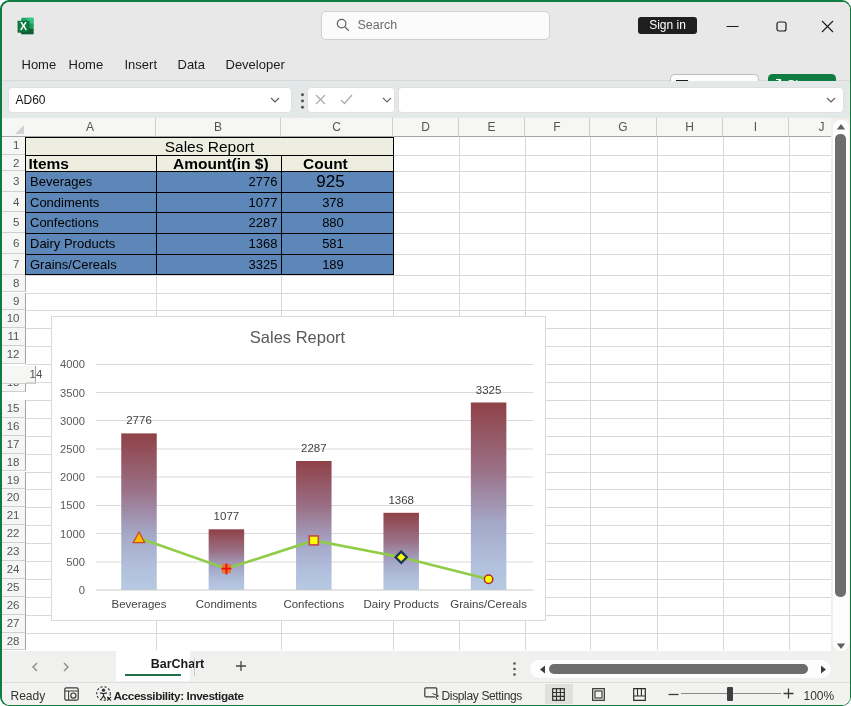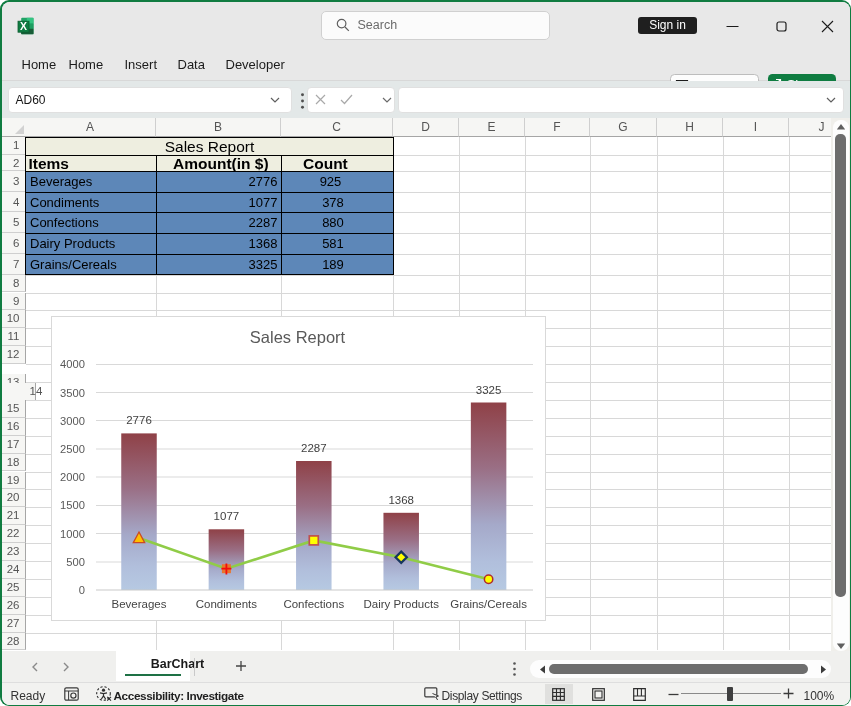--- a/index.html
+++ b/index.html
@@ -141,21 +141,21 @@
         <div class="rowhead" style="top:73.8px;height:20.60000000000001px;line-height:20.60000000000001px;">4</div>
         <div class="rowhead" style="top:94.4px;height:20.599999999999994px;line-height:20.599999999999994px;">5</div>
         <div class="rowhead" style="top:115px;height:20.69999999999999px;line-height:20.69999999999999px;">6</div>
         <div class="rowhead" style="top:135.7px;height:20.900000000000006px;line-height:20.900000000000006px;">7</div>
         <div class="rowhead" style="top:156.6px;height:17.900000000000006px;line-height:17.900000000000006px;">8</div>
         <div class="rowhead" style="top:174.5px;height:17.900000000000006px;line-height:17.900000000000006px;">9</div>
         <div class="rowhead" style="top:192.4px;height:17.900000000000006px;line-height:17.900000000000006px;">10</div>
         <div class="rowhead" style="top:210.3px;height:17.900000000000006px;line-height:17.900000000000006px;">11</div>
         <div class="rowhead" style="top:228.20000000000002px;height:17.900000000000006px;line-height:17.900000000000006px;">12</div>
         <div class="rowhead" style="top:256px;height:17.899999999999977px;line-height:17.899999999999977px;">13</div>
-        <div class="rowhead" style="top:265px;height:17.899999999999977px;line-height:17.899999999999977px;padding-left:28px;">14</div>
+        <div class="rowhead" style="top:248px;height:17.899999999999977px;line-height:17.899999999999977px;padding-left:28px;">14</div>
         <div class="rowhead" style="top:281.9px;height:17.899999999999977px;line-height:17.899999999999977px;">15</div>
         <div class="rowhead" style="top:299.79999999999995px;height:17.899999999999977px;line-height:17.899999999999977px;">16</div>
         <div class="rowhead" style="top:317.69999999999993px;height:17.899999999999977px;line-height:17.899999999999977px;">17</div>
         <div class="rowhead" style="top:335.5999999999999px;height:17.899999999999977px;line-height:17.899999999999977px;">18</div>
         <div class="rowhead" style="top:353.4999999999999px;height:17.899999999999977px;line-height:17.899999999999977px;">19</div>
         <div class="rowhead" style="top:371.39999999999986px;height:17.899999999999977px;line-height:17.899999999999977px;">20</div>
         <div class="rowhead" style="top:389.29999999999984px;height:17.899999999999977px;line-height:17.899999999999977px;">21</div>
         <div class="rowhead" style="top:407.1999999999998px;height:17.899999999999977px;line-height:17.899999999999977px;">22</div>
         <div class="rowhead" style="top:425.0999999999998px;height:17.899999999999977px;line-height:17.899999999999977px;">23</div>
         <div class="rowhead" style="top:442.9999999999998px;height:17.899999999999977px;line-height:17.899999999999977px;">24</div>
@@ -203,21 +203,21 @@
         <div class="hline" style="left:24px;top:532.4999999999997px;width:808px;"></div>
       </div>
 
 <div class="abs tcell ivory" style="left:23.5px;top:135.8px;width:369px;height:17.7px;border-right:1px solid #000;text-align:center;font-size:15.5px;line-height:17.2px;">Sales Report</div>
 <div class="abs tcell ivory" style="left:23.5px;top:153.5px;width:131px;height:16px;font-weight:700;font-size:15.5px;line-height:15.5px;padding-left:2.5px;">Items</div>
 <div class="abs tcell ivory" style="left:154.5px;top:153.5px;width:125px;height:16px;font-weight:700;font-size:15.5px;line-height:15.5px;padding-left:16px;">Amount(in $)</div>
 <div class="abs tcell ivory" style="left:279.5px;top:153.5px;width:113px;height:16px;border-right:1px solid #000;font-weight:700;font-size:15.5px;line-height:15.5px;padding-left:21px;">Count</div>
 <div id="tabledata">
         <div class="abs tcell blue" style="left:23.5px;top:169.5px;width:131px;height:20.80000000000001px;font-size:13px;line-height:19.80000000000001px;padding-left:4px;">Beverages</div>
         <div class="abs tcell blue" style="left:154.5px;top:169.5px;width:125px;height:20.80000000000001px;font-size:13px;line-height:19.80000000000001px;text-align:right;padding-right:3.5px;">2776</div>
-        <div class="abs tcell blue" style="left:279.5px;top:169.5px;width:113px;height:20.80000000000001px;border-right:1px solid #000;font-size:13px;line-height:19.80000000000001px;text-align:center;padding-right:14px;">925</div>
+        <div class="abs tcell blue" style="left:279.5px;top:169.5px;width:113px;height:20.80000000000001px;border-right:1px solid #000;font-size:17px;line-height:19.80000000000001px;text-align:center;padding-right:14px;">925</div>
         <div class="abs tcell blue" style="left:23.5px;top:190.3px;width:131px;height:20.599999999999994px;font-size:13px;line-height:19.599999999999994px;padding-left:4px;">Condiments</div>
         <div class="abs tcell blue" style="left:154.5px;top:190.3px;width:125px;height:20.599999999999994px;font-size:13px;line-height:19.599999999999994px;text-align:right;padding-right:3.5px;">1077</div>
         <div class="abs tcell blue" style="left:279.5px;top:190.3px;width:113px;height:20.599999999999994px;border-right:1px solid #000;font-size:13px;line-height:19.599999999999994px;text-align:center;padding-right:9px;">378</div>
         <div class="abs tcell blue" style="left:23.5px;top:210.9px;width:131px;height:20.599999999999994px;font-size:13px;line-height:19.599999999999994px;padding-left:4px;">Confections</div>
         <div class="abs tcell blue" style="left:154.5px;top:210.9px;width:125px;height:20.599999999999994px;font-size:13px;line-height:19.599999999999994px;text-align:right;padding-right:3.5px;">2287</div>
         <div class="abs tcell blue" style="left:279.5px;top:210.9px;width:113px;height:20.599999999999994px;border-right:1px solid #000;font-size:13px;line-height:19.599999999999994px;text-align:center;padding-right:9px;">880</div>
         <div class="abs tcell blue" style="left:23.5px;top:231.5px;width:131px;height:20.69999999999999px;font-size:13px;line-height:19.69999999999999px;padding-left:4px;">Dairy Products</div>
         <div class="abs tcell blue" style="left:154.5px;top:231.5px;width:125px;height:20.69999999999999px;font-size:13px;line-height:19.69999999999999px;text-align:right;padding-right:3.5px;">1368</div>
         <div class="abs tcell blue" style="left:279.5px;top:231.5px;width:113px;height:20.69999999999999px;border-right:1px solid #000;font-size:13px;line-height:19.69999999999999px;text-align:center;padding-right:9px;">581</div>
         <div class="abs tcell blue" style="left:23.5px;top:252.2px;width:131px;height:20.900000000000034px;font-size:13px;line-height:19.900000000000034px;padding-left:4px;border-bottom:1px solid #000;">Grains/Cereals</div>

